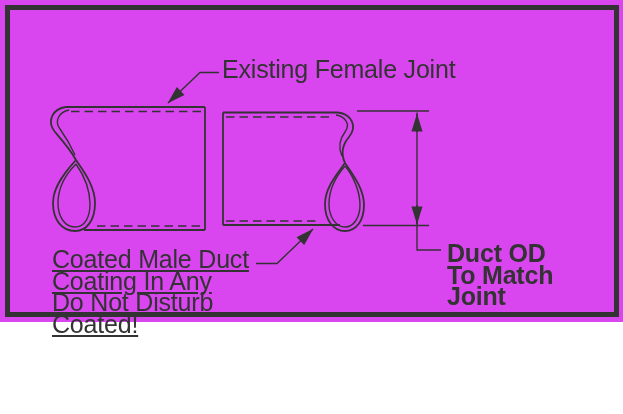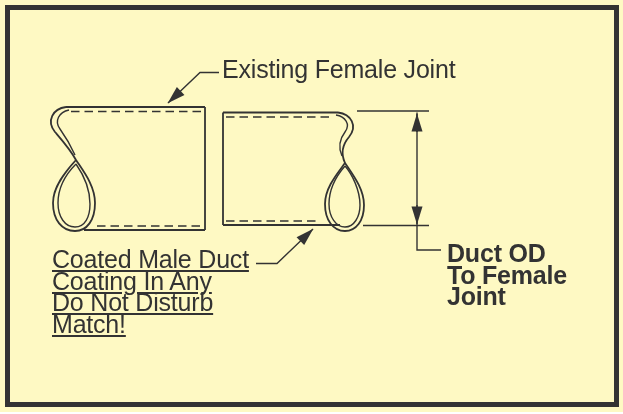--- a/index.html
+++ b/index.html
@@ -2,21 +2,21 @@
 <html><head>
 <meta charset="utf-8">
 <style>
   * { margin: 0; padding: 0; box-sizing: border-box; }
   html, body {
     width: 623px; height: 414px;
     background: #ffffff;
     font-family: "Liberation Sans", sans-serif;
     overflow: hidden;
   }
-  .stage { position: relative; width: 623px; height: 412px; background: #fef9c3; }
+  .stage { position: relative; width: 623px; height: 322px; background: #d946ef; }
   .frame {
     position: absolute;
     left: 5px; top: 5px; right: 4px; bottom: 5px;
     border: 5px solid #333333;
     background: transparent;
     pointer-events: none;
   }
   svg.drawing { position: absolute; left: 0; top: 0; }
   .label {
     position: absolute;
@@ -89,23 +89,23 @@
 
     <path class="s-thin" d="M 256,263.5 L 277,263.5 L 313,229" marker-end="url(#arr)"></path>
   </svg>
 
   <div class="label lbl-female">Existing Female Joint</div>
 
   <div class="label lbl-male">
     <div>Coated Male Duct</div>
     <div>Coating In Any</div>
     <div>Do Not Disturb</div>
-    <div>Match!</div>
+    <div>Coated!</div>
   </div>
 
   <div class="label lbl-ductod">
     <div>Duct OD</div>
-    <div>To Female</div>
+    <div>To Match</div>
     <div>Joint</div>
   </div>
 
   <div class="frame"></div>
 </div>
 
 </body></html>

